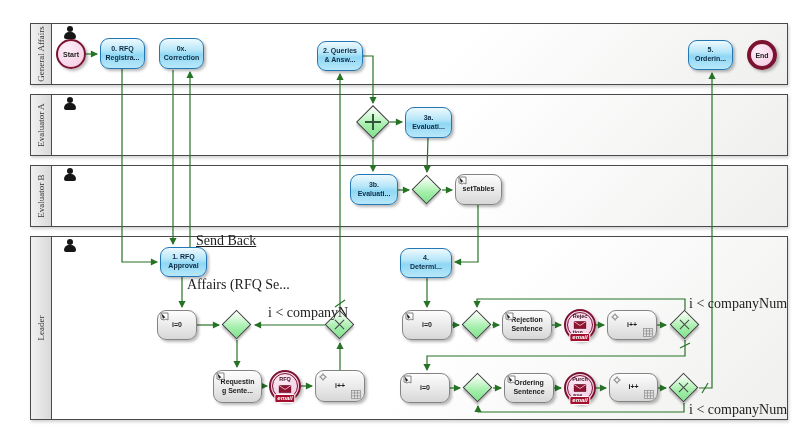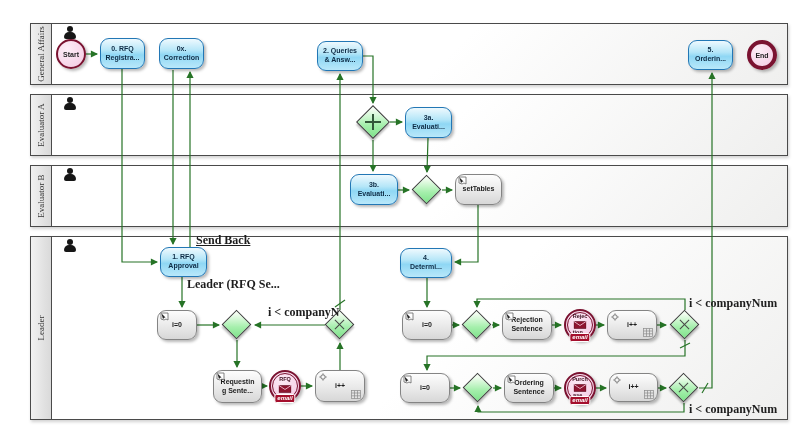--- a/index.html
+++ b/index.html
@@ -42,21 +42,21 @@
   
   .gw{position:absolute;box-sizing:border-box;transform:rotate(45deg);border:1.3px solid #3a3a3a;
       background:linear-gradient(135deg,#f3fdf1 10%,#a5efac 60%,#7fe28b 100%);z-index:3;
       box-shadow:2px 2px 2px rgba(0,0,0,.25);}
   .gw .xbarh{position:absolute;left:15%;right:15%;top:50%;height:1.5px;margin-top:-.75px;background:#474747;}
   .gw .xbarv{position:absolute;top:15%;bottom:15%;left:50%;width:1.5px;margin-left:-.75px;background:#474747;}
   .gw .plus{position:absolute;inset:0;transform:rotate(-45deg);}
   .gw .plus .ph{position:absolute;left:12%;right:12%;top:50%;height:1.5px;margin-top:-.75px;background:#33573a;}
   .gw .plus .pv{position:absolute;top:12%;bottom:12%;left:50%;width:1.5px;margin-left:-.75px;background:#33573a;}
   
-  .flabel{position:absolute;font-family:"Liberation Serif",serif;font-size:12px;color:#1d1d1d;z-index:4;white-space:nowrap;font-weight:bold;}
+  .flabel{position:absolute;font-family:"Liberation Serif",serif;font-size:14px;color:#1d1d1d;z-index:4;white-space:nowrap;}
   #flows{position:absolute;left:0;top:0;z-index:2;pointer-events:none;}
 </style>
 </head>
 <body>
 
 <div id="stage">
 
   <div class="lane" style="top:23px;height:60px">
     <div class="lane-strip">
         <span>General Affairs</span>
@@ -319,18 +319,18 @@
         <rect x="0.5" y="0.5" width="9" height="8" fill="#e3e3e3" stroke="#8a8a8a" stroke-width="0.7"></rect>
         <path d="M3.5,0.5 V8.5 M6.5,0.5 V8.5 M0.5,3 H9.5 M0.5,5.8 H9.5" stroke="#8a8a8a" stroke-width="0.7"></path>
       </svg>
   </div>
   <div class="gw" style="left:673px;top:377px;width:21px;height:21px">
     <div class="xbarh"></div>
       <div class="xbarv"></div>
   </div>
 
   <div class="flabel" style="left:196px;top:233px;text-decoration:underline">Send Back</div>
-  <div class="flabel" style="left:187px;top:277px">Leader (RFQ Se...</div>
+  <div class="flabel" style="left:187px;top:277px">Affairs (RFQ Se...</div>
   <div class="flabel" style="left:268px;top:305px;width:56px;text-align:right">i &lt; companyN</div>
   <div class="flabel" style="left:689px;top:296px">i &lt; companyNum</div>
   <div class="flabel" style="left:689px;top:402px">i &lt; companyNum</div>
 
 </div>
 
 </body></html>

